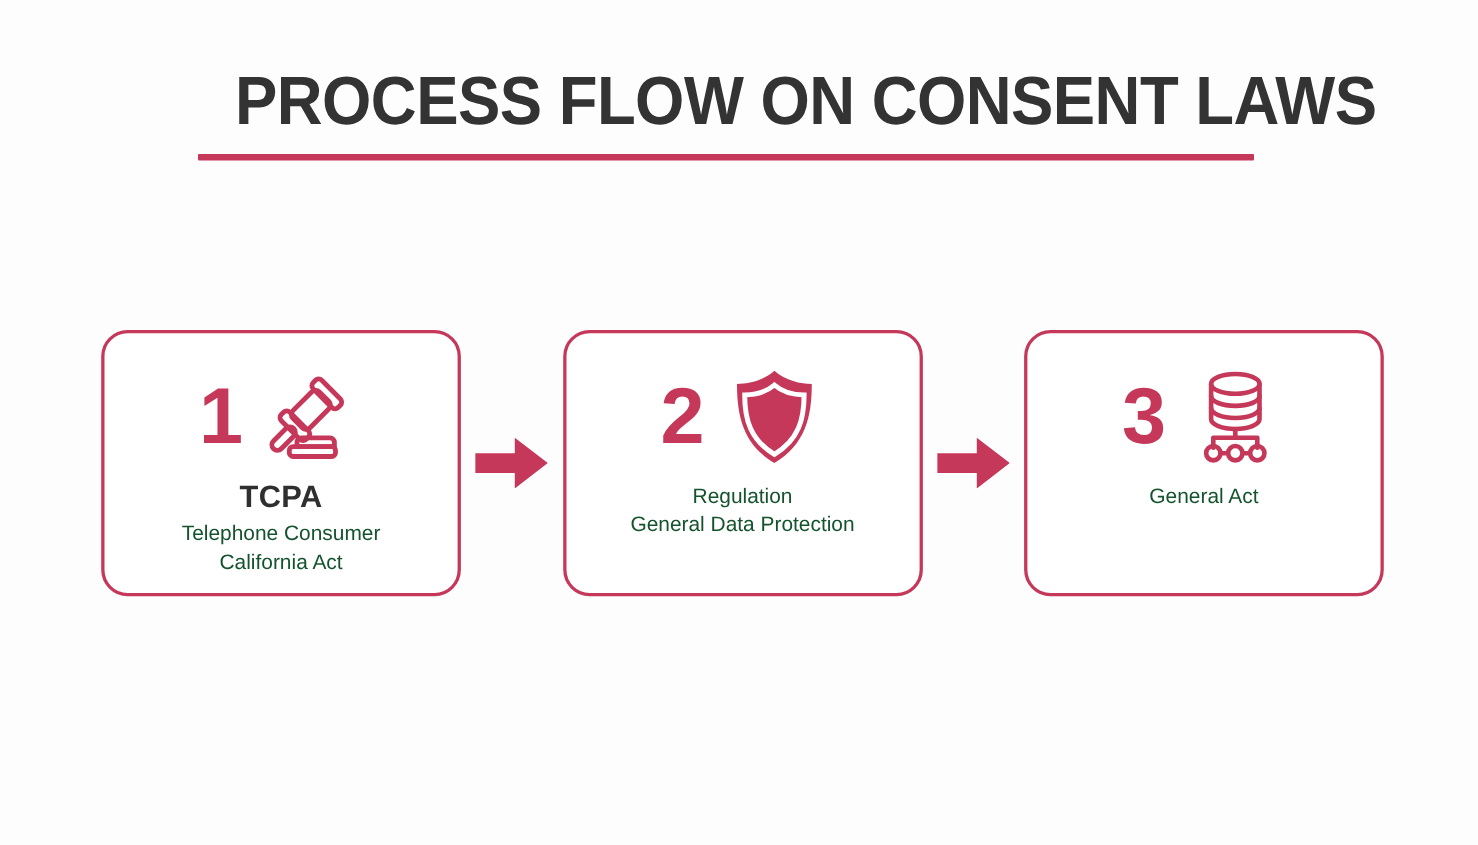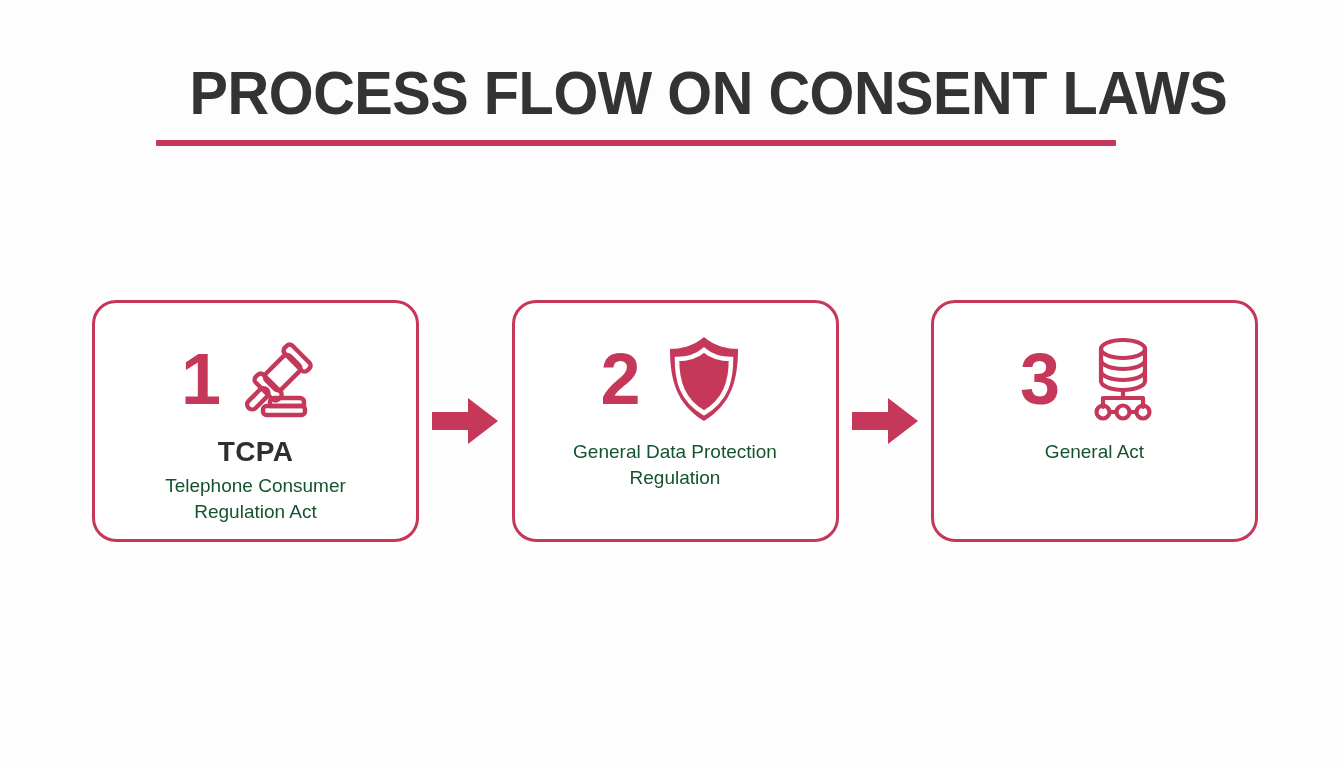--- a/index.html
+++ b/index.html
@@ -11,21 +11,21 @@
     height: 768px;
     background: #fdfdfe;
     font-family: "Liberation Sans", sans-serif;
     overflow: hidden;
     position: relative;
   }
 
   
   .title-block {
     position: absolute;
-    left: 156px;
+    left: 180px;
     top: 58px;
     width: 960px;
   }
   .title-text {
     font-family: "Liberation Sans", sans-serif;
     font-weight: 700;
     font-size: 62px;
     line-height: 70px;
     letter-spacing: -0.5px;
     color: #333333;
@@ -151,21 +151,21 @@
           </g>
           <path d="M33 62 h26 a4 4 0 0 1 4 4 v4 h-34 v-4 a4 4 0 0 1 4 -4 z"></path>
           <rect x="22" y="70" width="42" height="9" rx="3.5"></rect>
         </svg>
       </div>
     </div>
     <div class="card-text">
       <div class="acronym">TCPA</div>
       <div class="card-sub">
         <div>Telephone Consumer</div>
-        <div>Regulation Act</div>
+        <div>California Act</div>
       </div>
     </div>
   </div>
 
   <div class="arrow">
     <svg width="66" height="46" viewBox="0 0 66 46">
       <path d="M0 14 H36 V0 L66 23 L36 46 V32 H0 Z" fill="#c5385a"></path>
     </svg>
   </div>
 
@@ -174,22 +174,22 @@
       <div class="step-num">2</div>
       <div class="icon-wrap">
         <svg width="80" height="90" viewBox="0 0 80 90">
           <path d="M40 3 C30 12 16 15 6 15 C6 45 12 70 40 87 C68 70 74 45 74 15 C64 15 50 12 40 3 Z" fill="#c5385a"></path>
           <path d="M40 16 C32 23 21 25 13 25 C13 47 18 66 40 79 C62 66 67 47 67 25 C59 25 48 23 40 16 Z" fill="none" stroke="#ffffff" stroke-width="4.5"></path>
         </svg>
       </div>
     </div>
     <div class="card-text">
       <div class="card-sub">
+        <div>Regulation</div>
         <div>General Data Protection</div>
-        <div>Regulation</div>
       </div>
     </div>
   </div>
 
   <div class="arrow">
     <svg width="66" height="46" viewBox="0 0 66 46">
       <path d="M0 14 H36 V0 L66 23 L36 46 V32 H0 Z" fill="#c5385a"></path>
     </svg>
   </div>
 

